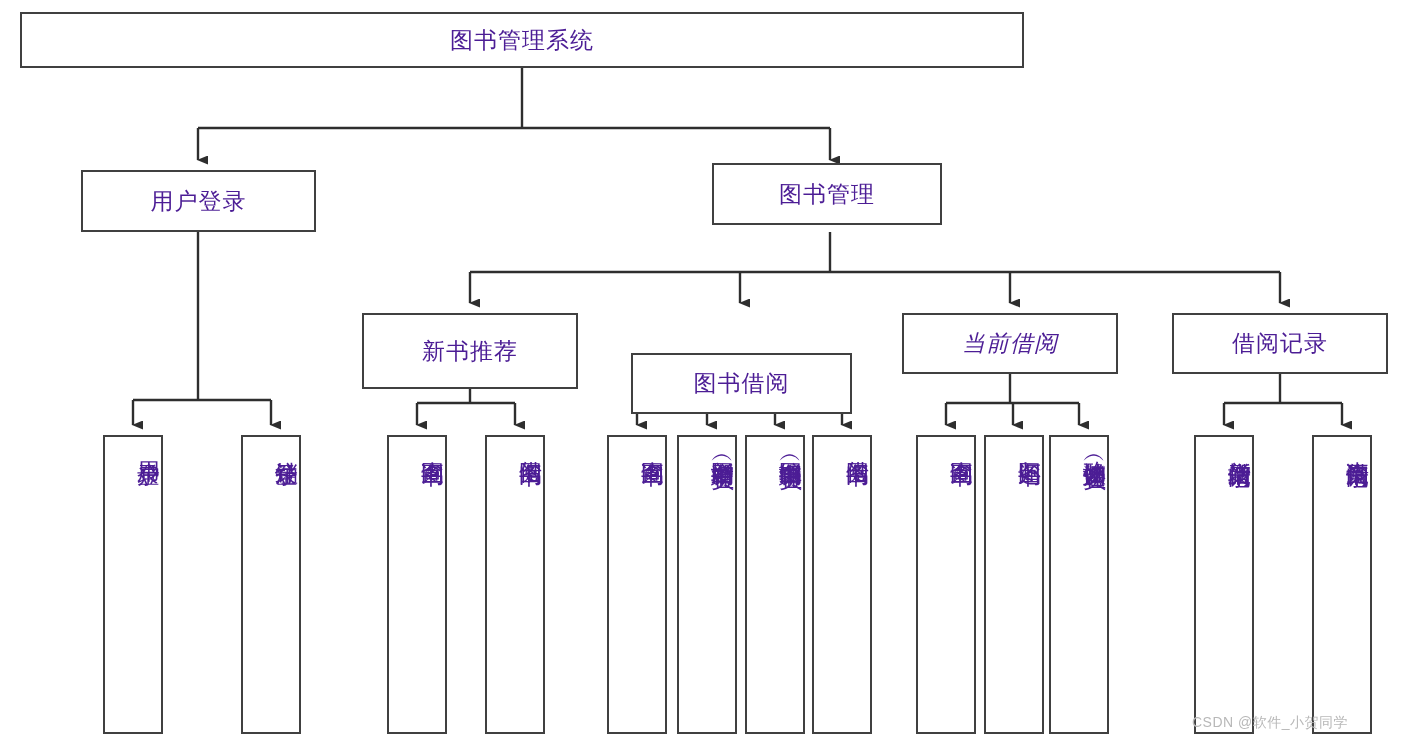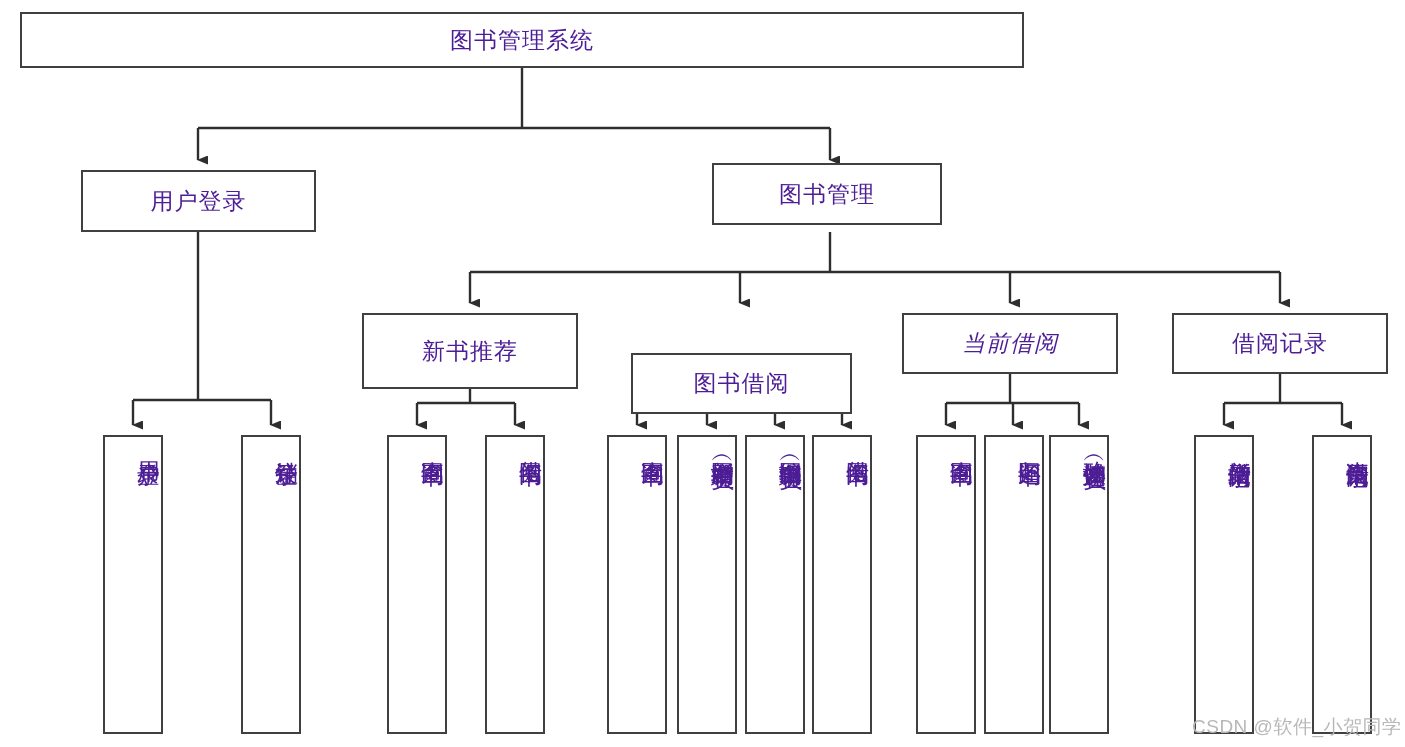--- a/index.html
+++ b/index.html
@@ -37,21 +37,21 @@
     letter-spacing:1px;
   }
   .node.v .vtxt{
     writing-mode:vertical-rl;
     text-orientation:upright;
     display:block;
     white-space:normal;
   }
   .watermark{
     position:absolute;
-    font-size:19px;
+    font-size:14px;
     color:#b8b8b8;
     letter-spacing:0.5px;
     white-space:nowrap;
     pointer-events:none;
   }
 </style>
 </head>
 <body>
 
 <div id="canvas">

